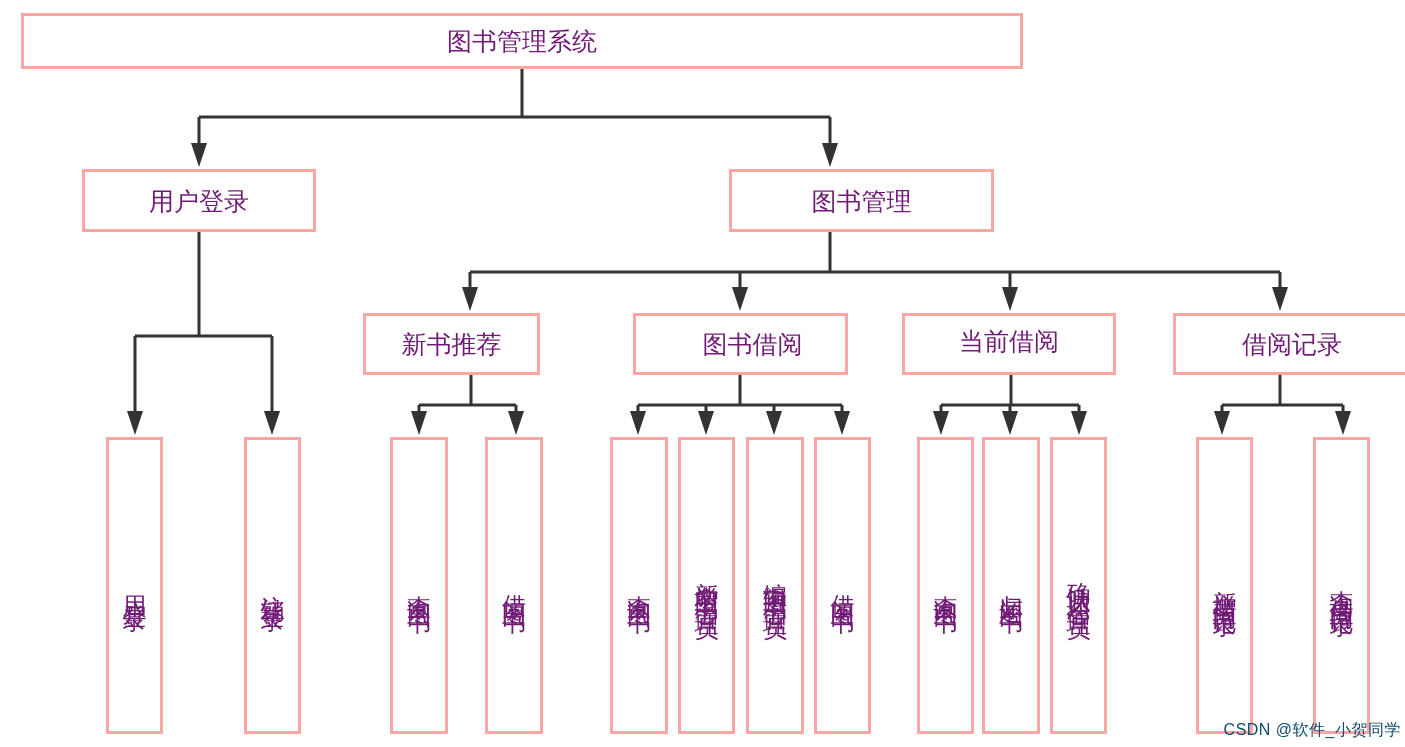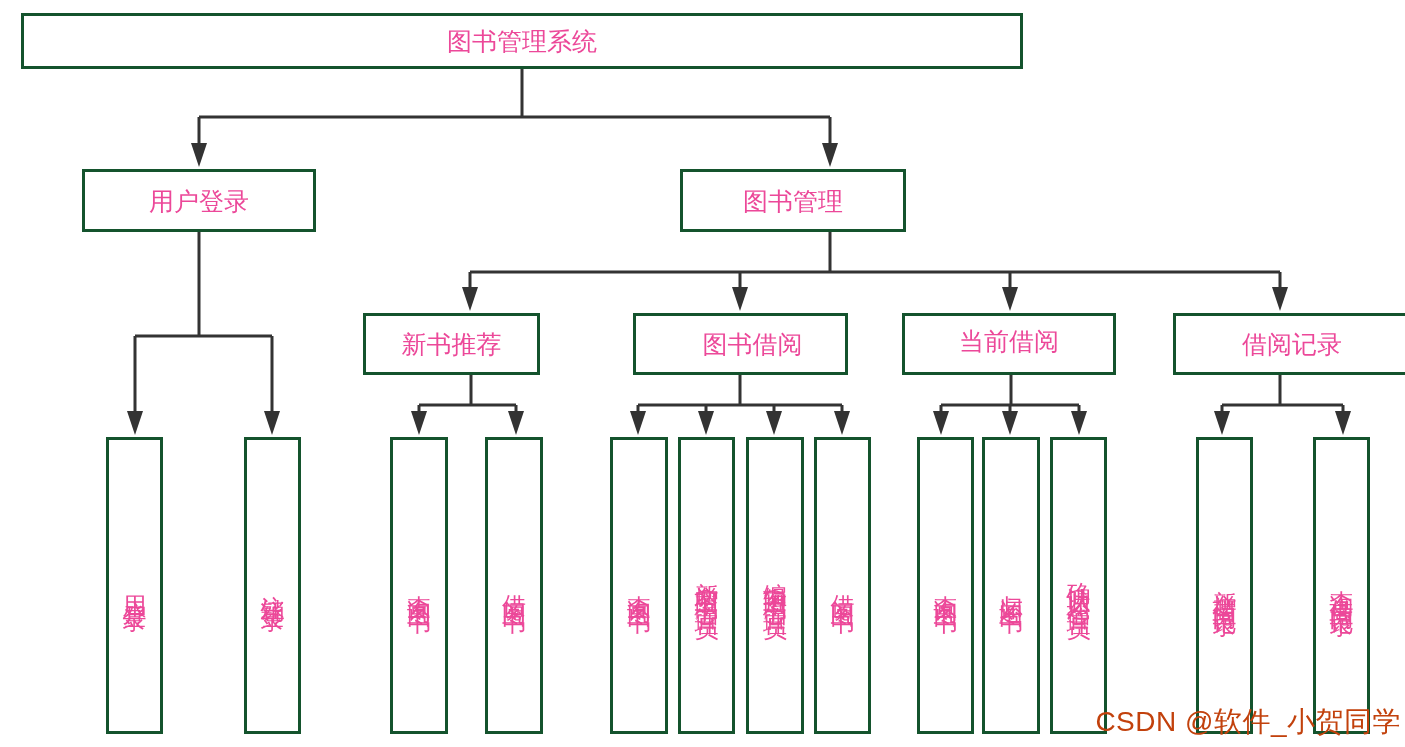--- a/index.html
+++ b/index.html
@@ -4,34 +4,34 @@
 <style>
   html,body { margin:0; padding:0; background:#fff; }
   #stage {
     position:relative; width:1405px; height:747px;
     background:#ffffff; overflow:hidden;
     font-family:"Liberation Sans","DejaVu Sans",sans-serif;
   }
   #wires { position:absolute; left:0; top:0; width:1405px; height:747px; }
   .node {
     position:absolute; box-sizing:border-box;
-    border:3px solid #14532d; background:#ffffff;
+    border:3px solid #fca5a5; background:#ffffff;
     display:flex; align-items:center; justify-content:center;
-    color:#ec4899; font-size:25px; line-height:1.2;
+    color:#701a75; font-size:25px; line-height:1.2;
     white-space:nowrap;
   }
   .vnode {
     writing-mode:vertical-rl; text-orientation:mixed;
     font-size:24px; letter-spacing:5px; line-height:normal;
     white-space:normal;
   }
   #watermark {
     position:absolute; right:4px; bottom:6px;
-    font-size:28px; letter-spacing:0.5px;
-    color:#c2410c; z-index:10;
+    font-size:16px; letter-spacing:0.5px;
+    color:#0c4a6e; z-index:10;
   }
 </style>
 </head>
 <body>
 
 <div id="stage">
 
   <svg id="wires" viewBox="0 0 1405 747" xmlns="http://www.w3.org/2000/svg">
     <g stroke="#333333" stroke-width="3" fill="none">
 
@@ -68,21 +68,21 @@
       <polygon points="1002,411 1018,411 1010,435"></polygon>
       <polygon points="1071,411 1087,411 1079,435"></polygon>
       <polygon points="1214,411 1230,411 1222,435"></polygon>
       <polygon points="1335,411 1351,411 1343,435"></polygon>
     </g>
   </svg>
 
   <div class="node" style="left:21px; top:13px; width:1002px; height:56px;">图书管理系统</div>
 
   <div class="node" style="left:82px; top:169px; width:234px; height:63px;">用户登录</div>
-  <div class="node" style="left:680px; top:169px; width:226px; height:63px;">图书管理</div>
+  <div class="node" style="left:729px; top:169px; width:265px; height:63px;">图书管理</div>
 
   <div class="node" style="left:363px; top:313px; width:177px; height:62px;">新书推荐</div>
   <div class="node" style="left:633px; top:313px; width:215px; height:62px;padding-left:24px;">图书借阅</div>
   <div class="node" style="left:902px; top:313px; width:214px; height:62px;font-family:Liberation Mono, monospace;">当前借阅</div>
   <div class="node" style="left:1173px; top:313px; width:238px; height:62px;">借阅记录</div>
 
   <div class="node vnode" style="left:106px; top:437px; width:57px; height:297px;">用户登录</div>
   <div class="node vnode" style="left:244px; top:437px; width:57px; height:297px;">注销登录</div>
 
   <div class="node vnode" style="left:390px; top:437px; width:58px; height:297px;">查询图书</div>

